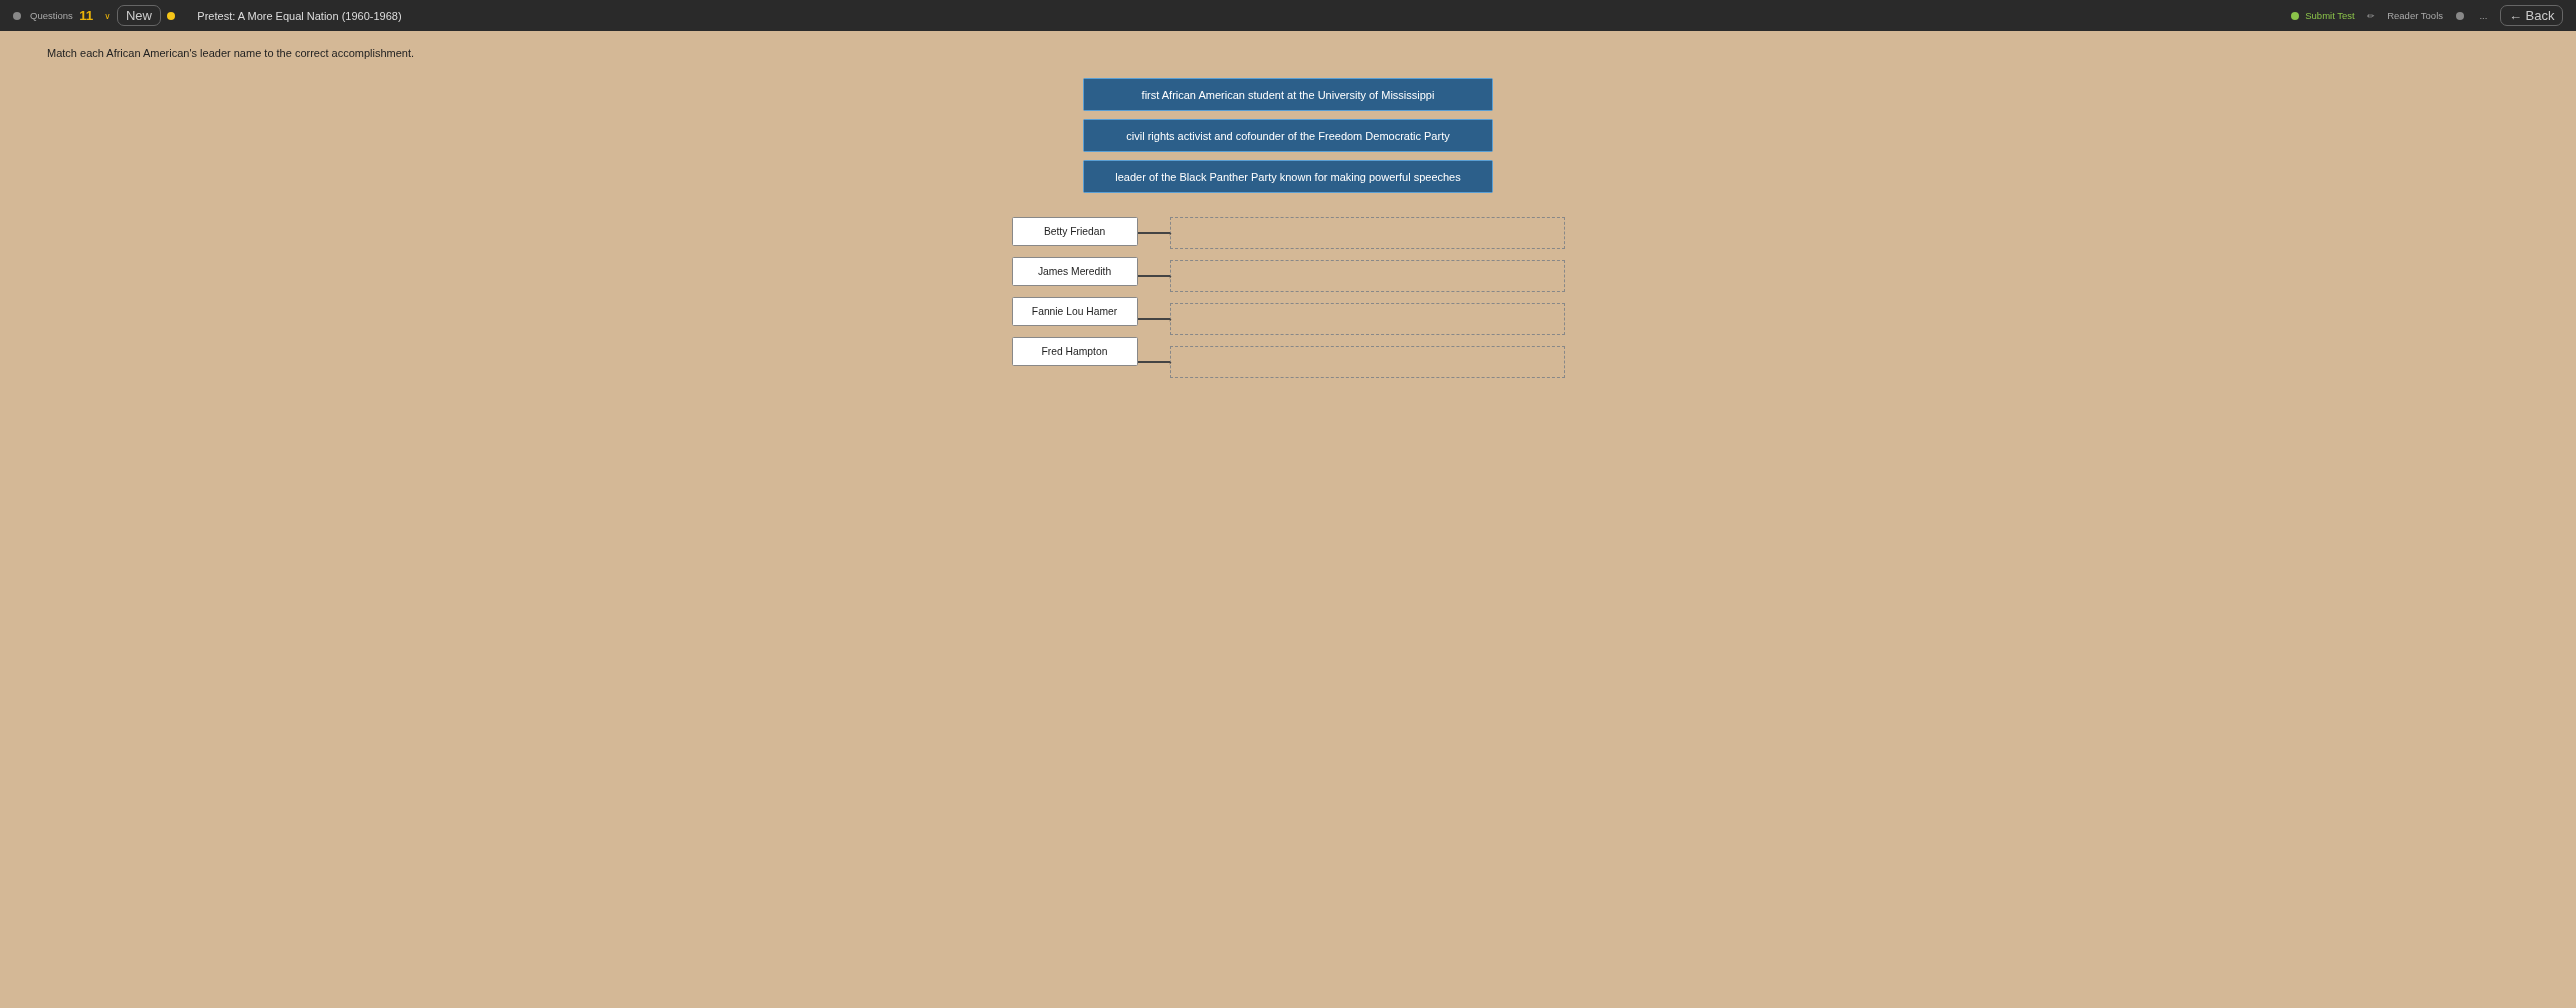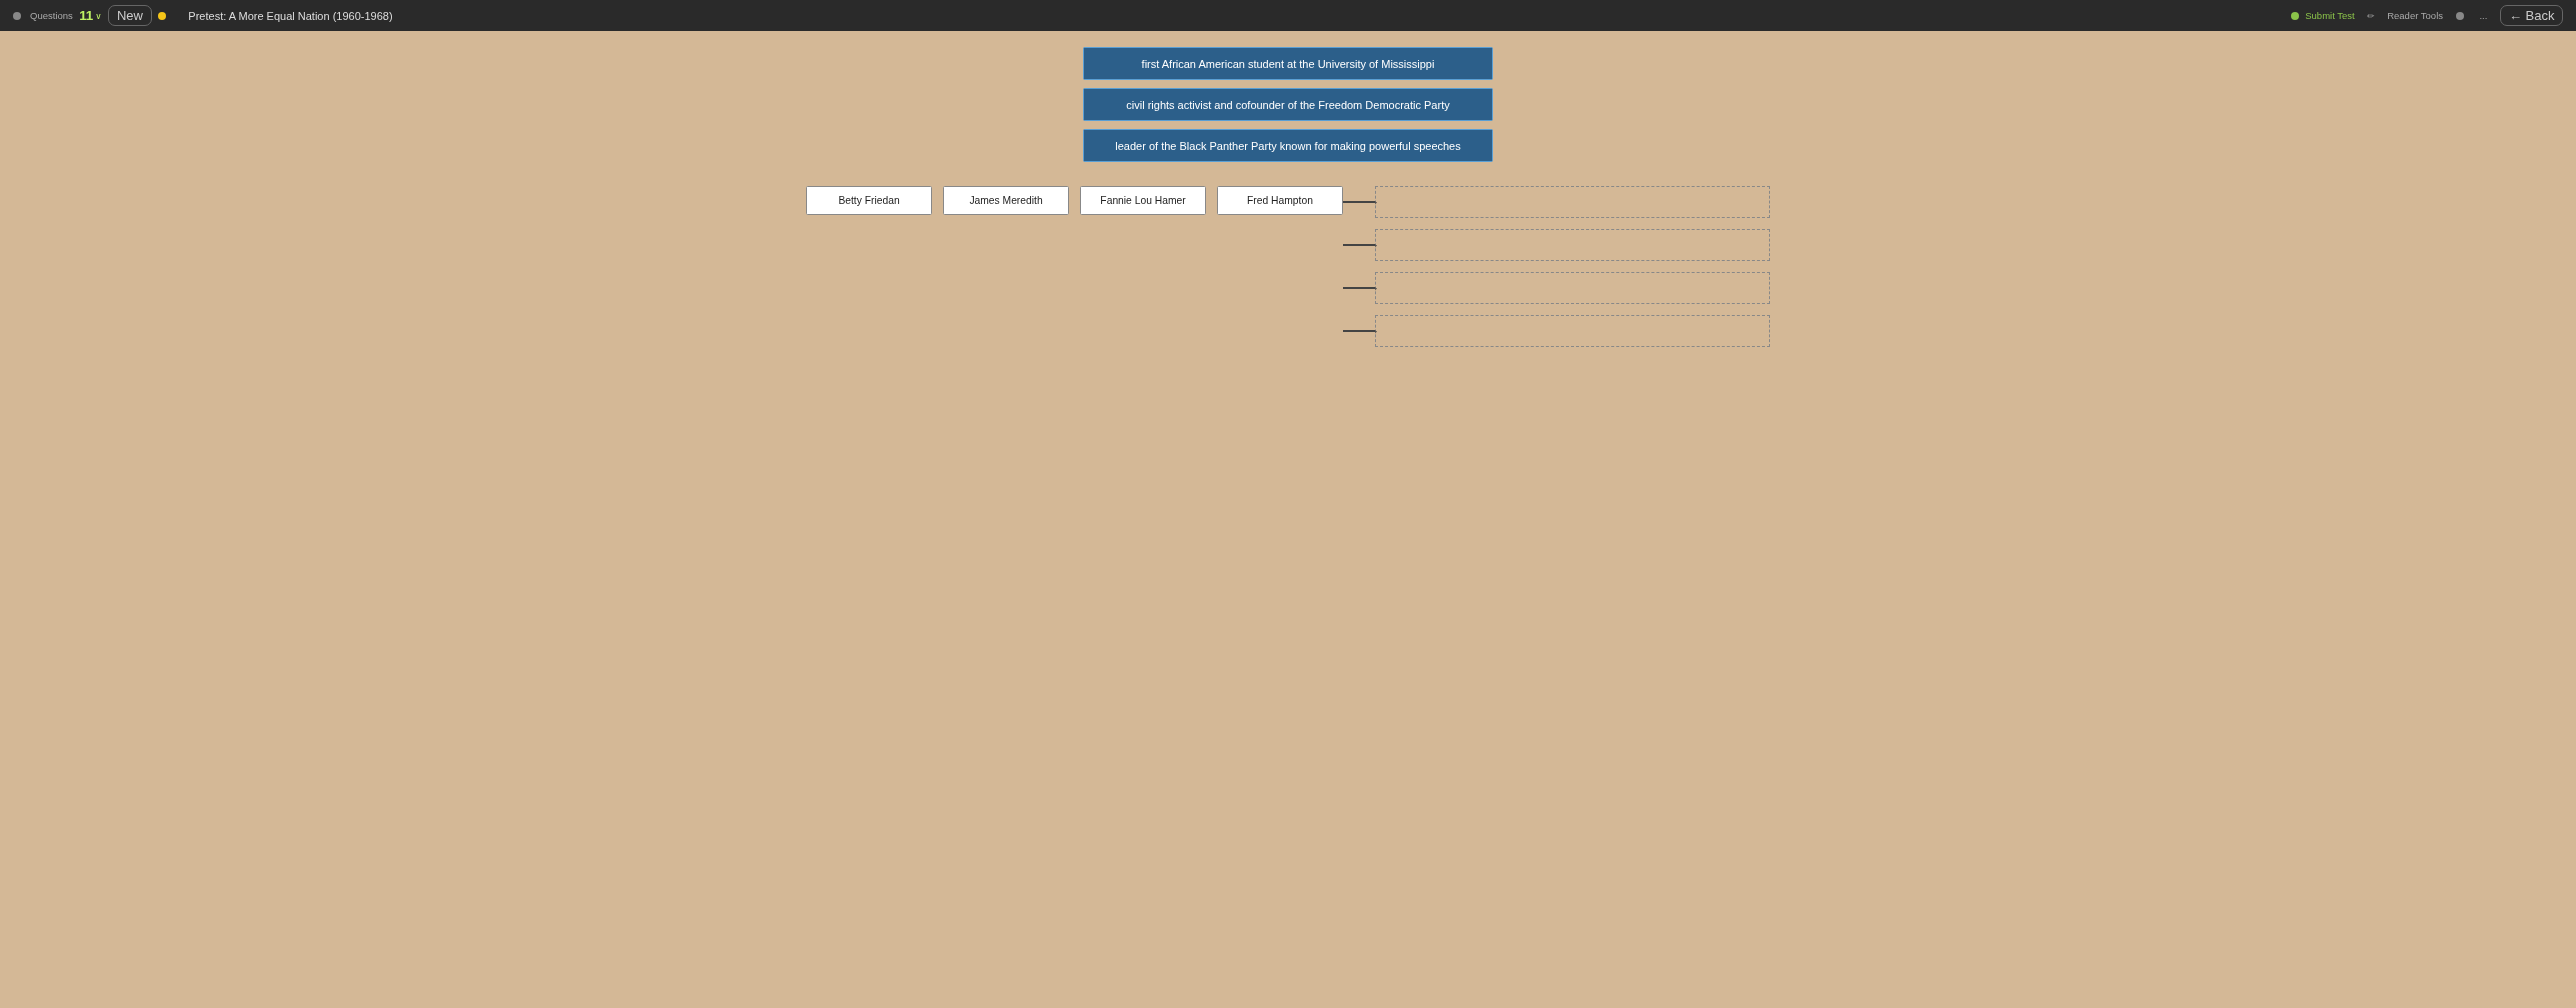--- a/index.html
+++ b/index.html
@@ -39,23 +39,23 @@
       display: flex;
       align-items: center;
       gap: 12.6px;
       font-size: 9.5px;
       color: #aaa;
     }
 
     .question-number {
       display: flex;
       align-items: center;
-      gap: 2px;
+      gap: 11px;
       font-size: 12px;
-      color: #bef264;
+      color: #eab308;
     }
 
     .question-number .num {
       font-size: 13.4px;
       font-weight: bold;
     }
 
     .breadcrumb-title {
       color: #ddd;
       font-size: 11px;
@@ -127,21 +127,21 @@
     .matching-area {
       display: flex;
       gap: 0;
       margin-top: 8px;
       align-items: flex-start;
       justify-content: center;
     }
 
     .names-column {
       display: flex;
-      flex-direction: row;
+      flex-direction: column;
       gap: 11px;
       margin-right: 0;
     }
 
     .name-box {
       background: #fff;
       border: 0.8px solid #888;
       color: #222;
       padding: 8px 16px;
       width: 126px;
@@ -234,20 +234,21 @@
     <span style="font-size:8.7px;color:#aaa;">✏</span>
     <button class="reader-btn">Reader Tools</button>
     <span class="dot-indicator dot-gray"></span>
     <span style="cursor:pointer;">...</span>
     <button class="nav-btn">← Back</button>
   </div>
 </div>
 
 <div class="main-content">
 
+  <p class="instructions">Match each African American's leader name to the correct accomplishment.</p>
 
   <div class="answer-boxes">
     <div class="answer-box">first African American student at the University of Mississippi</div>
     <div class="answer-box">civil rights activist and cofounder of the Freedom Democratic Party</div>
     <div class="answer-box">leader of the Black Panther Party known for making powerful speeches</div>
   </div>
 
   <div class="matching-area">
 
     <div class="names-column">

